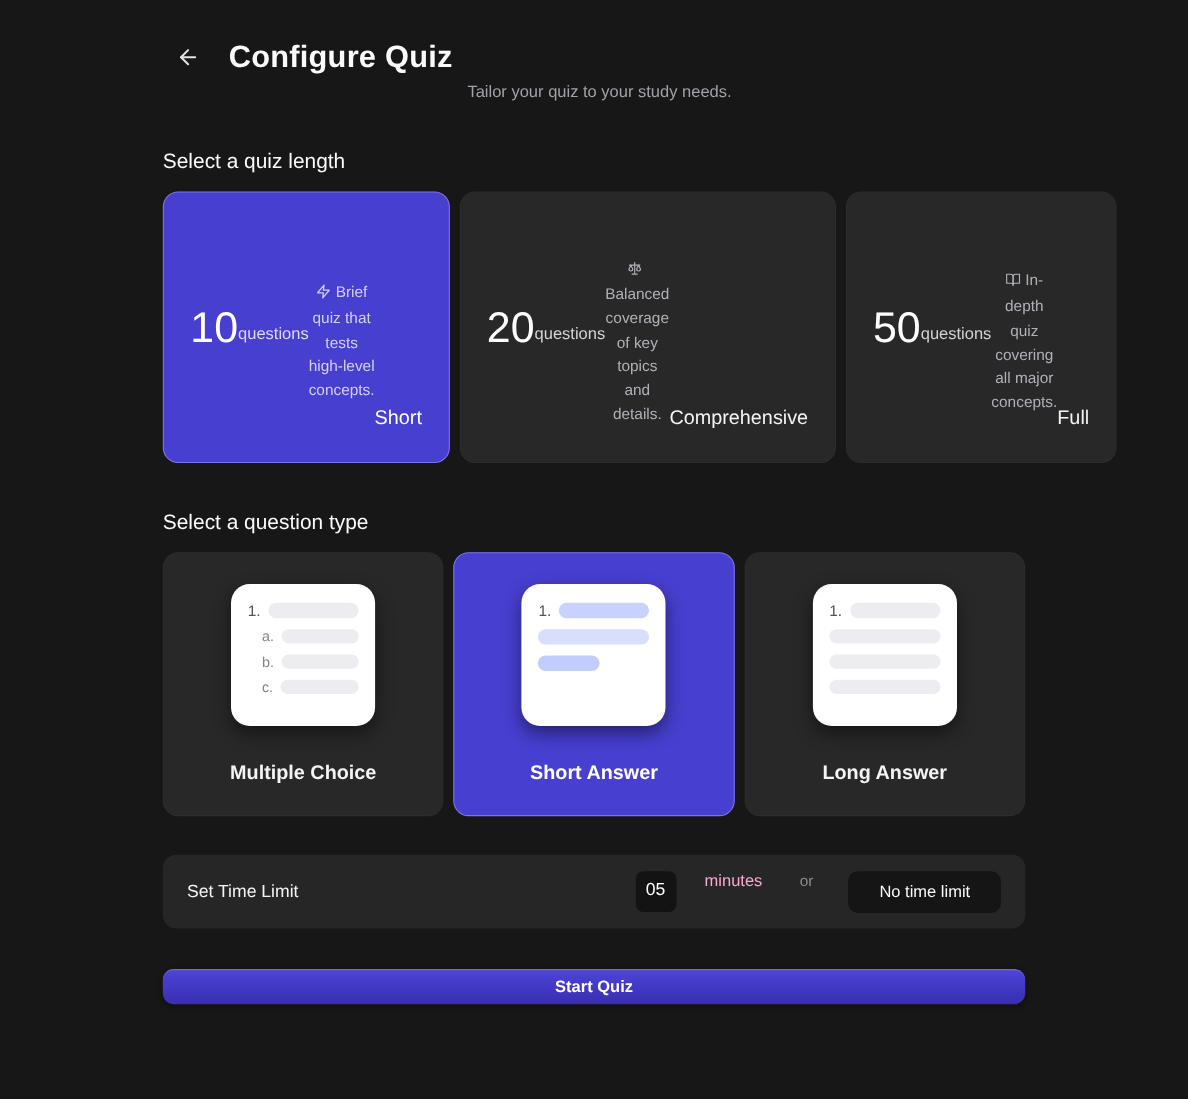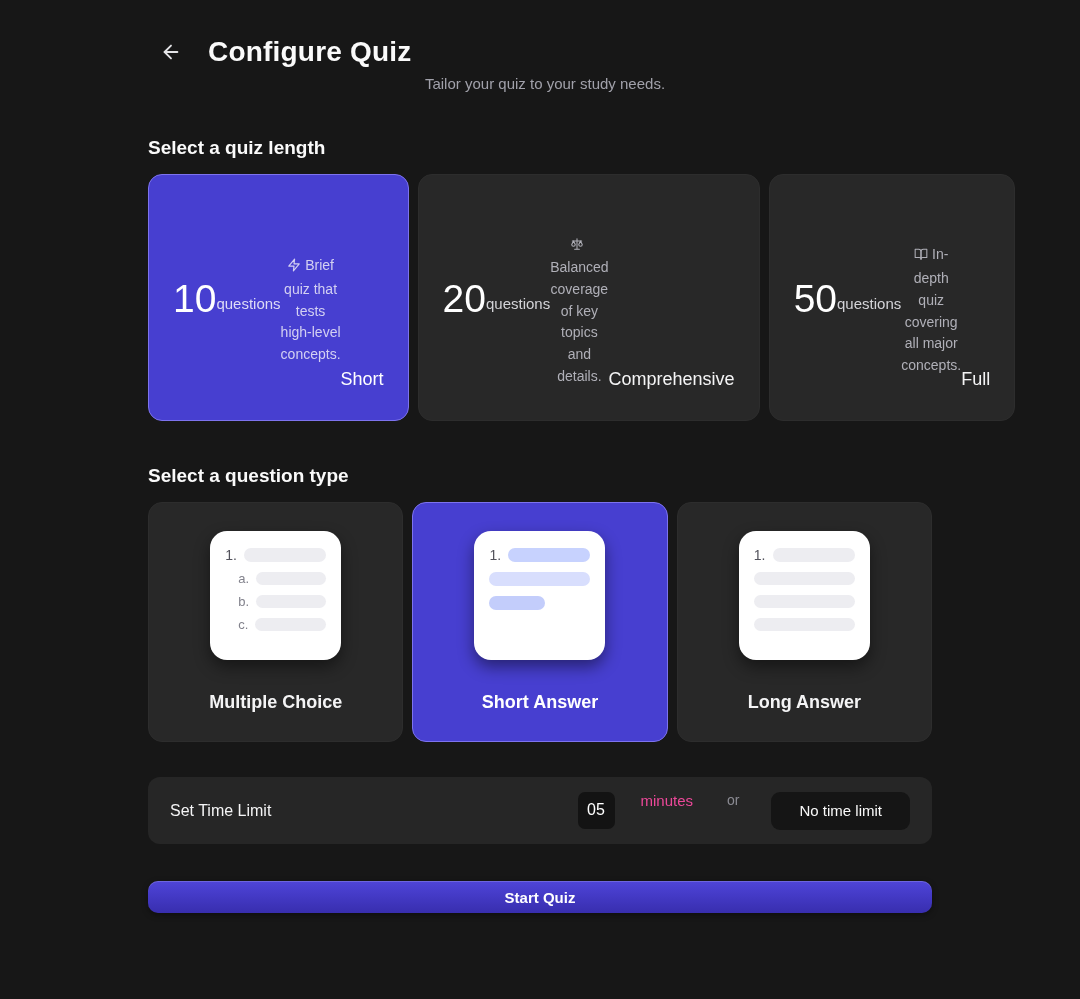--- a/index.html
+++ b/index.html
@@ -15,21 +15,21 @@
   
   .header { display: flex; align-items: center; gap: 24px; padding-left: 10px; }
   .back-btn {
     background: none; border: none; color: #e4e4e7; cursor: pointer;
     width: 26px; height: 26px; display: flex; align-items: center; justify-content: center;
   }
   .back-btn svg { width: 22px; height: 22px; }
   .page-title { font-size: 28px; font-weight: 700; letter-spacing: 0.2px; color: #fafafa; }
   .page-subtitle { font-size: 15px; color: #a1a1aa; margin-top: 7px; padding-left: 10px; text-align: center; }
 
-  .section-heading { font-size: 19px; font-weight: 700; color: #fafafa; }
+  .section-heading { font-size: 19px; font-weight: 400; color: #fafafa; }
   .heading-1 { margin-top: 45px; }
   .heading-2 { margin-top: 44px; }
 
   
   .card-grid { display: grid; grid-template-columns: repeat(3, 1fr); gap: 9px; margin-top: 15px; }
 
   
   .length-card {
     height: 247px; border-radius: 14px; background: #282828; border: 1px solid #2d2d2d;
     display: flex; flex-direction: row; align-items: center;
@@ -78,21 +78,21 @@
     margin-top: 35px; height: 67px; background: #262626; border-radius: 12px;
     display: flex; align-items: center; padding: 0 22px;
   }
   .time-label { font-size: 16px; font-weight: 500; color: #f4f4f5; }
   .time-controls { margin-left: auto; display: flex; align-items: flex-start; gap: 16px; }
   .minutes-input {
     width: 37px; height: 37px; background: #131313; border: none; border-radius: 7px;
     color: #ffffff; font-size: 16px; text-align: center;
     font-family: "Liberation Sans", sans-serif;
   }
-  .minutes-unit { font-size: 15px; color: #ec4899; margin-left: 10px; }
+  .minutes-unit { font-size: 15px; color: #f9a8d4; margin-left: 10px; }
   .or-text { font-size: 14px; color: #8b8b93; margin: 0 16px 0 18px; }
   .no-limit-btn {
     background: #151515; border: none; border-radius: 9px; height: 38px; padding: 0 28px;
     color: #fafafa; font-size: 15px; font-weight: 500; cursor: pointer;
     font-family: "Liberation Sans", sans-serif;
   }
 
   
   .start-btn {
     margin-top: 37px; width: 100%; height: 32px; border: none; border-radius: 10px;

